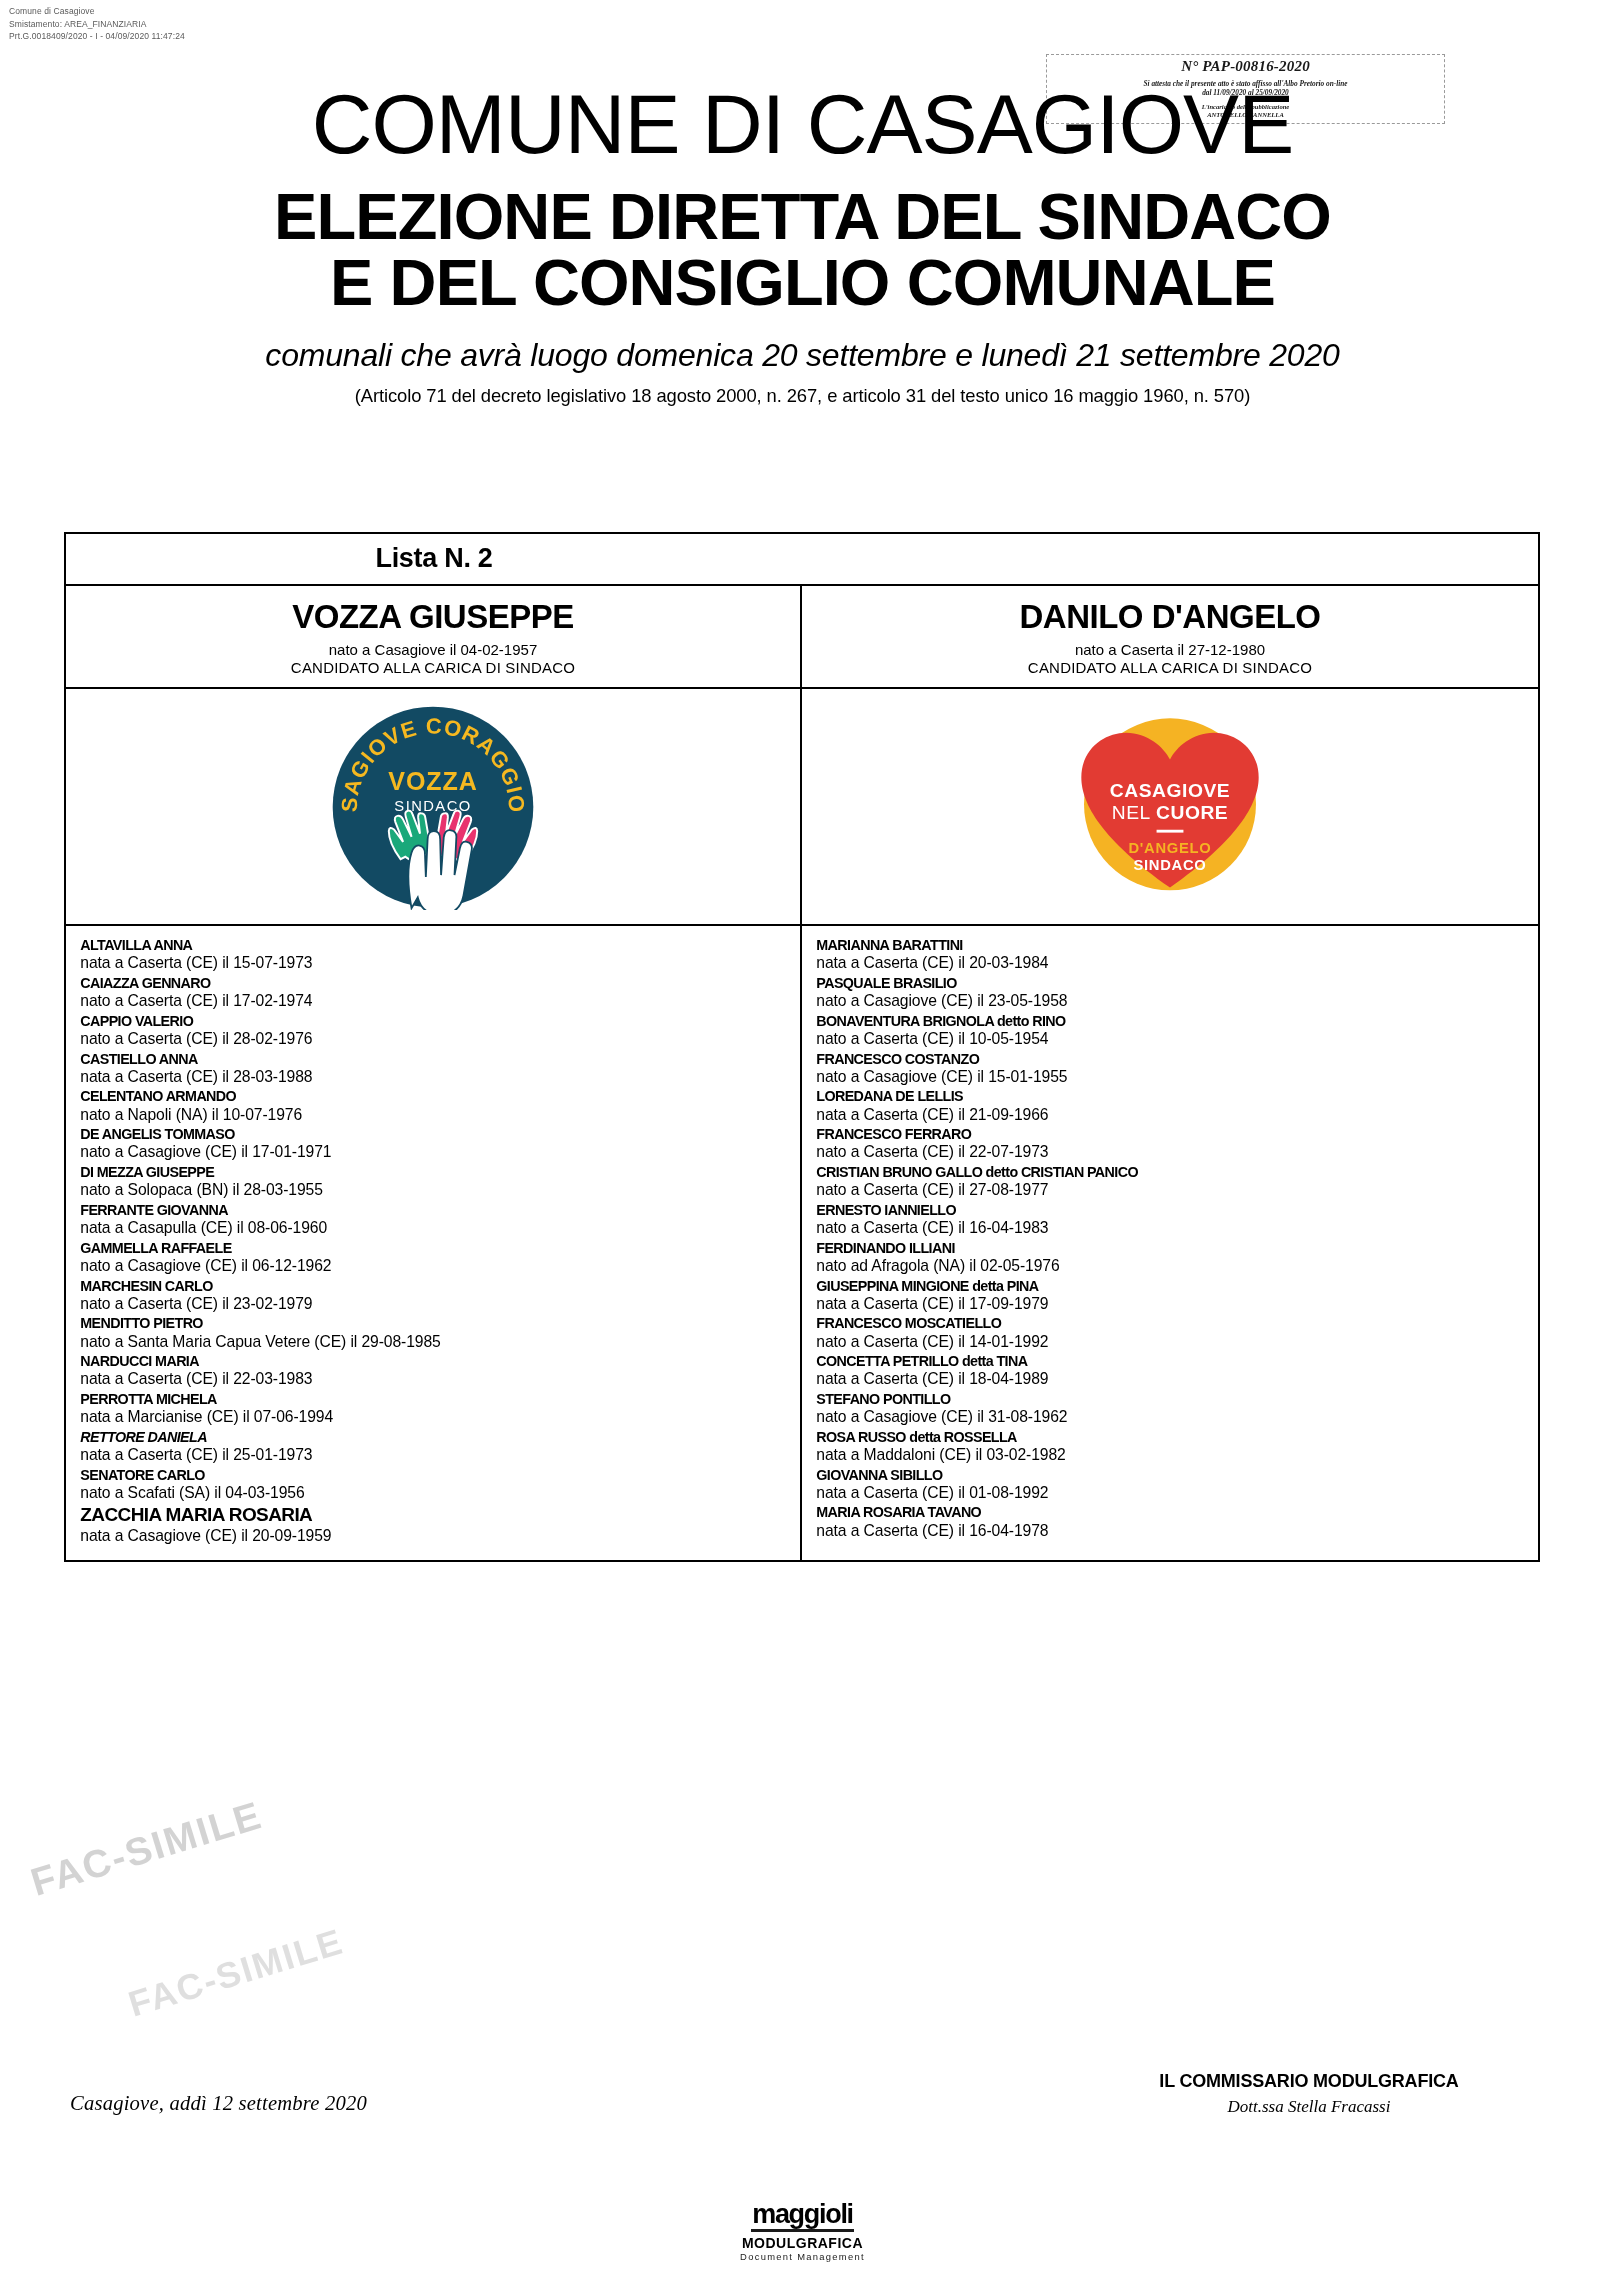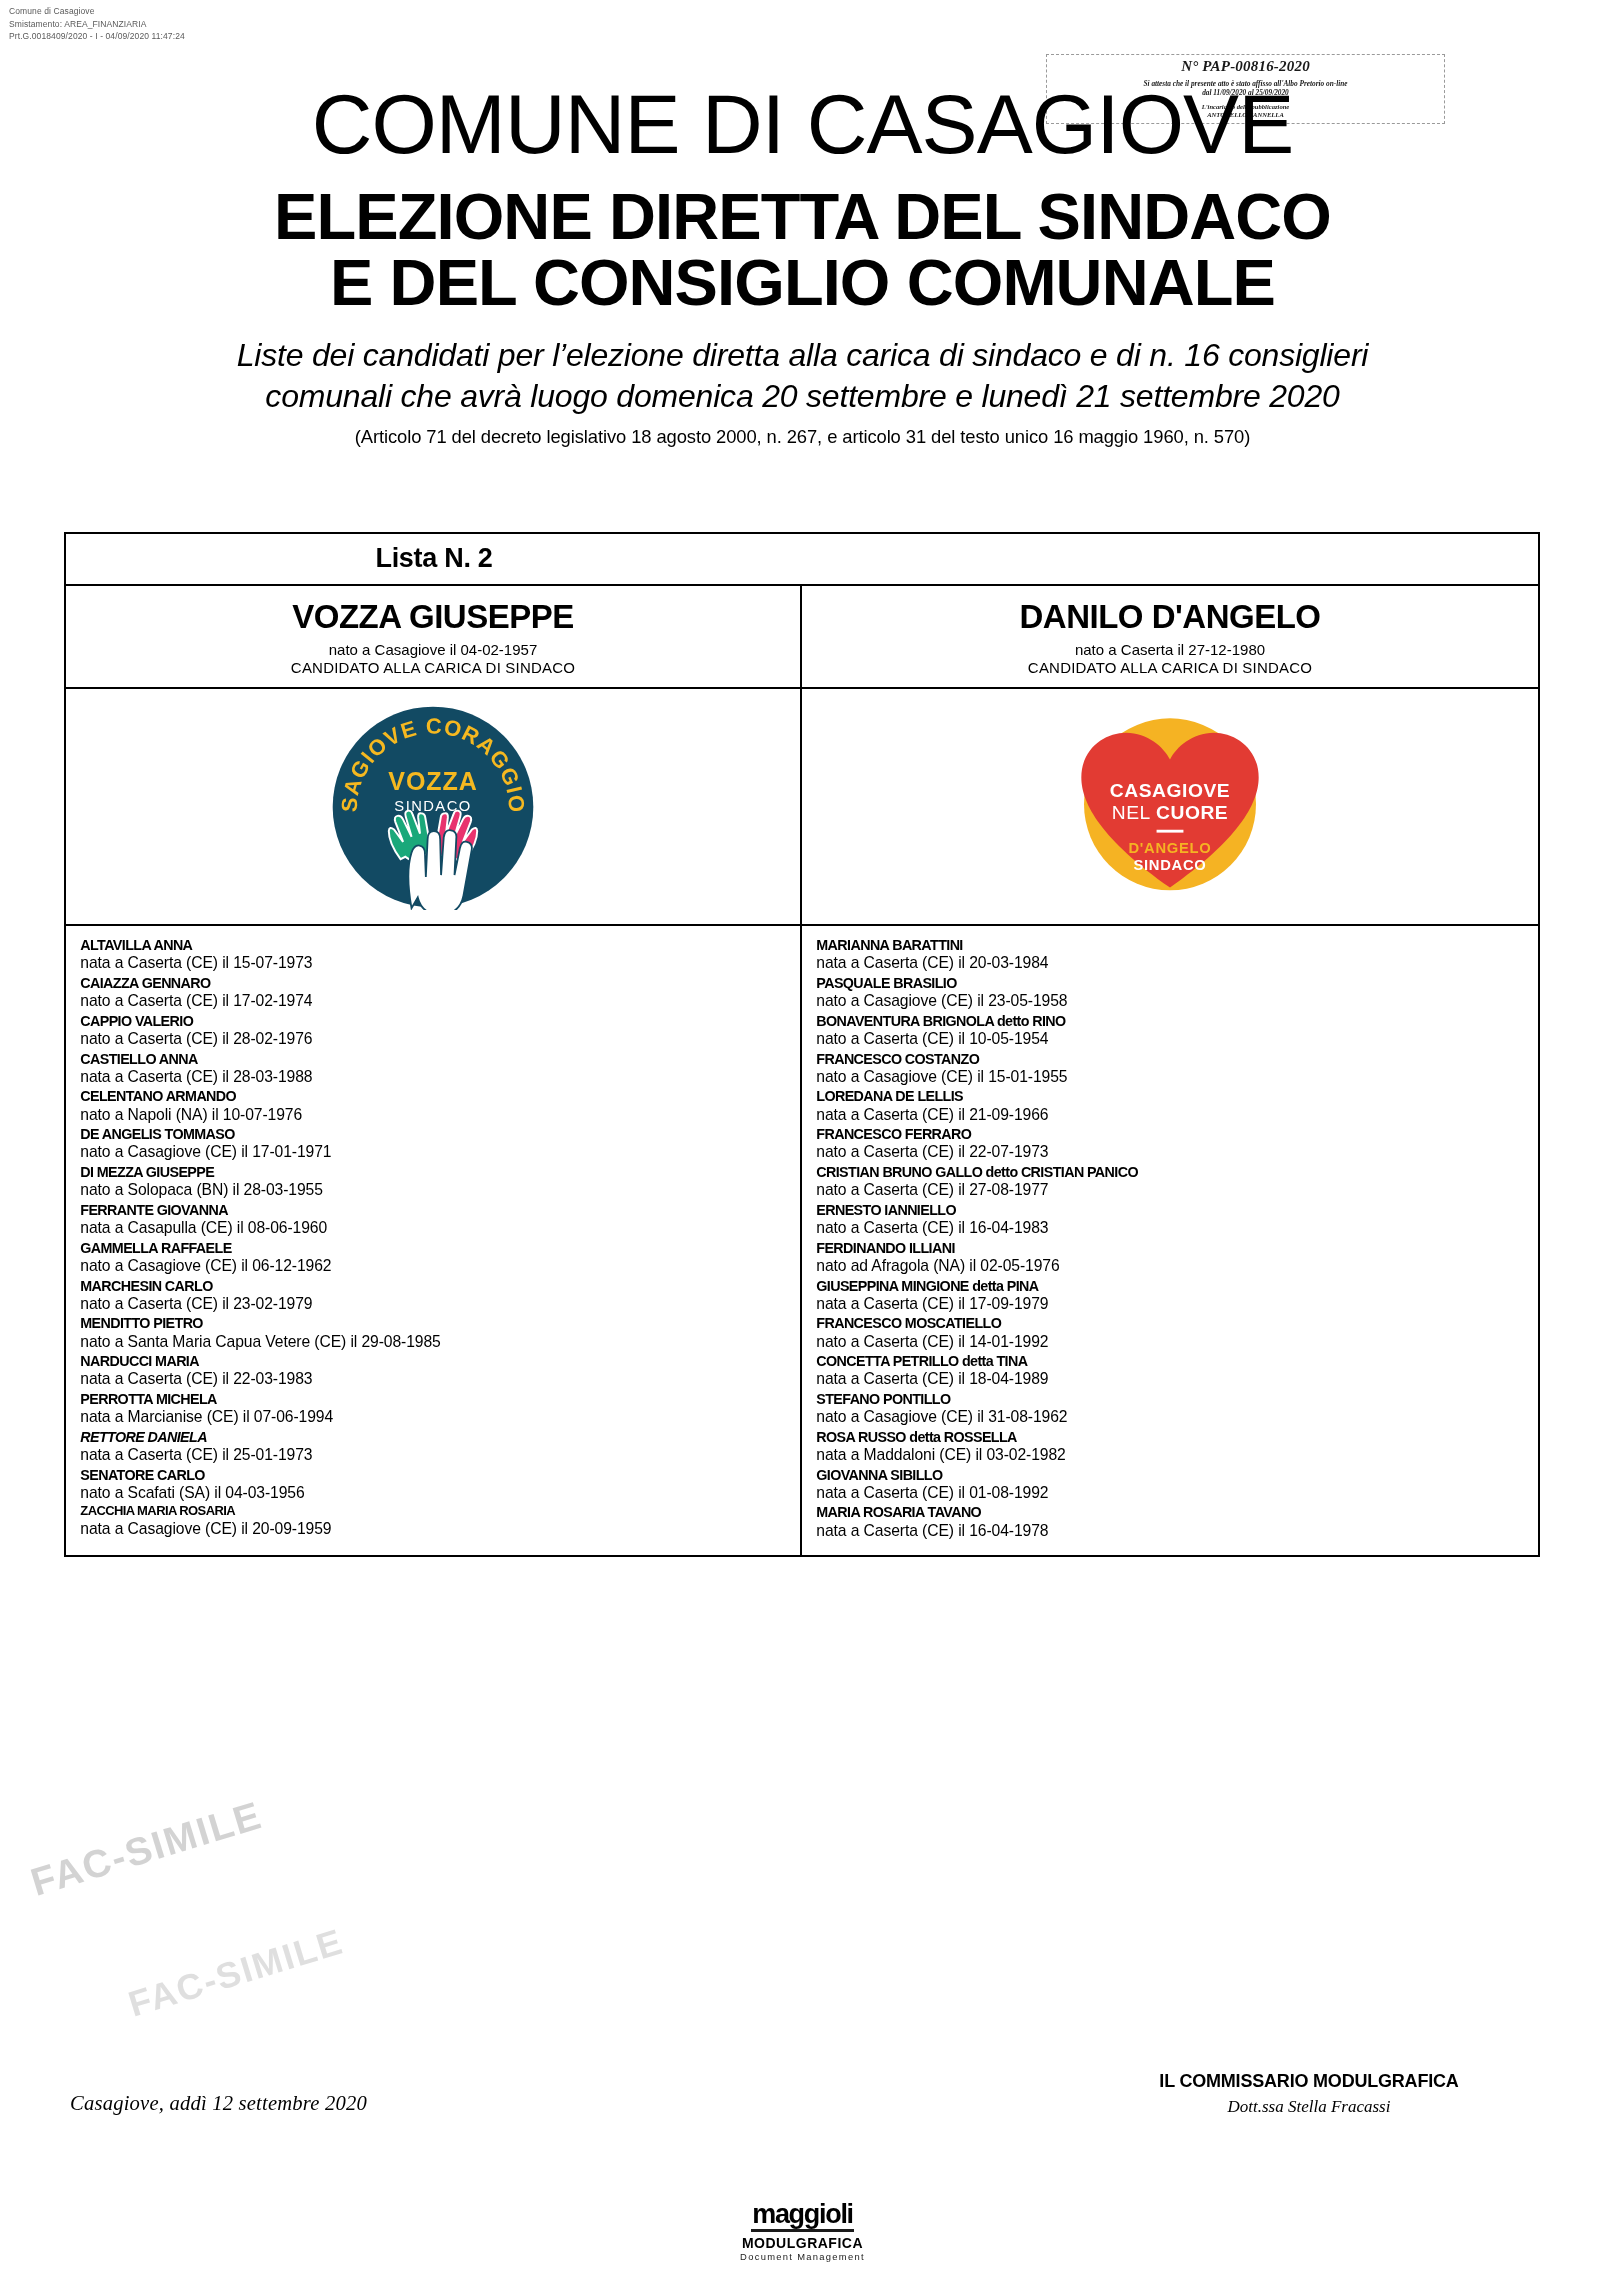--- a/index.html
+++ b/index.html
@@ -161,21 +161,20 @@
   </div>
 </div>
 
 <div class="sheet">
   <div class="t-comune">COMUNE DI CASAGIOVE</div>
   <div class="t-elezione">
     <span class="l1">ELEZIONE DIRETTA DEL SINDACO</span>
     <span class="l2">E DEL CONSIGLIO COMUNALE</span>
   </div>
   <div class="t-liste">
-    <div>Liste dei candidati per l’elezione diretta alla carica di sindaco e di n. 16 consiglieri</div>
     <div>comunali che avrà luogo domenica 20 settembre e lunedì 21 settembre 2020</div>
   </div>
   <div class="t-articolo">(Articolo 71 del decreto legislativo 18 agosto 2000, n. 267, e articolo 31 del testo unico 16 maggio 1960, n. 570)</div>
 </div>
 
 <div class="table">
 
   <div class="row r-head">
     <div class="cell">
       <div class="lista-num">Lista N. 2</div>
@@ -303,21 +302,21 @@
         </div>
         <div class="person">
           <div class="p-name" style="font-size: 14.3px; font-style: italic;">RETTORE DANIELA</div>
           <div class="p-born">nata a Caserta (CE) il 25-01-1973</div>
         </div>
         <div class="person">
           <div class="p-name" style="font-size: 14.3px;">SENATORE CARLO</div>
           <div class="p-born">nato a Scafati (SA) il 04-03-1956</div>
         </div>
         <div class="person">
-          <div class="p-name" style="font-size: 13px;">ZACCHIA MARIA ROSARIA</div>
+          <div class="p-name" style="font-size: 19px;">ZACCHIA MARIA ROSARIA</div>
           <div class="p-born">nata a Casagiove (CE) il 20-09-1959</div>
         </div>
       </div>
     <div class="cell" id="col2">
         <div class="person">
           <div class="p-name" style="font-size: 14.3px;">MARIANNA BARATTINI</div>
           <div class="p-born">nata a Caserta (CE) il 20-03-1984</div>
         </div>
         <div class="person">
           <div class="p-name" style="font-size: 14.3px;">PASQUALE BRASILIO</div>

